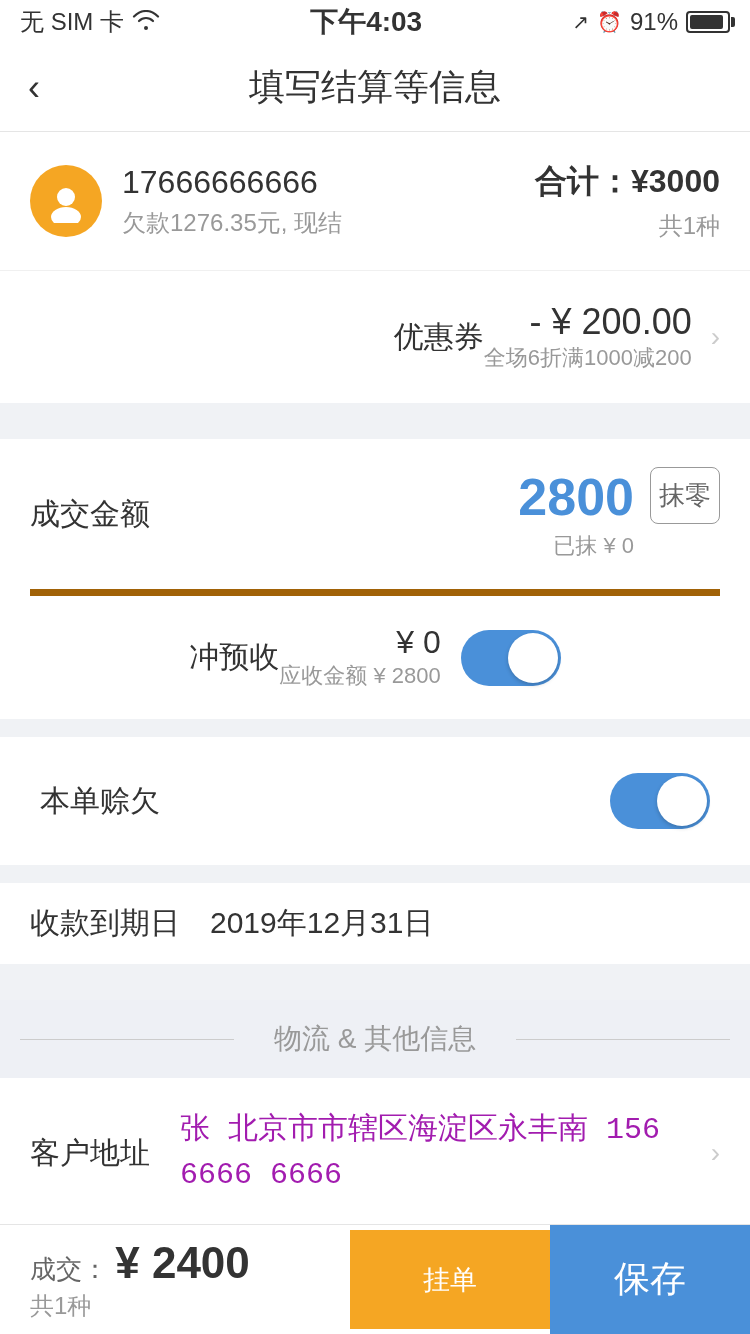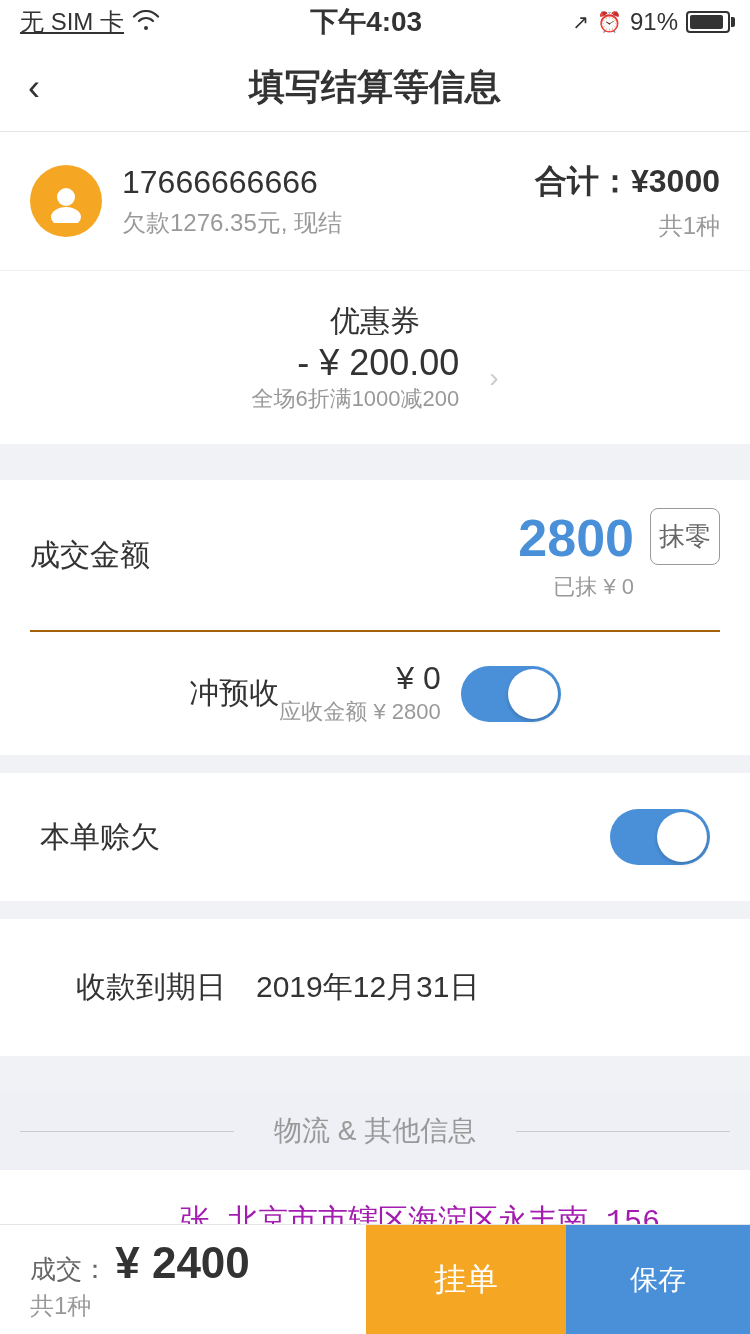--- a/index.html
+++ b/index.html
@@ -19,21 +19,21 @@
       width: 100%;
       height: 44px;
       background: #fff;
       display: flex;
       align-items: center;
       justify-content: space-between;
       padding: 0 20px;
       font-size: 24px;
       color: #333;
     }
-    .status-left { display: flex; align-items: center; gap: 8px; text-decoration: underline; }
+    .status-left { display: flex; align-items: center; gap: 8px; }
     .status-center { font-weight: 600; font-size: 28px; }
     .status-right { display: flex; align-items: center; gap: 8px; font-size: 24px; }
     .battery-icon {
       width: 44px; height: 22px;
       border: 2px solid #333;
       border-radius: 4px;
       position: relative;
       display: inline-flex;
       align-items: center;
       padding: 2px;
@@ -69,21 +69,21 @@
     }
     .nav-back {
       position: absolute;
       left: 28px;
       font-size: 36px;
       color: #333;
       cursor: pointer;
     }
     .nav-title {
       font-size: 36px;
-      font-weight: 700;
+      font-weight: 400;
       color: #333;
     }
 
     
     .content {
       width: 100%;
       padding-bottom: 120px;
     }
 
     
@@ -116,24 +116,23 @@
     .user-total { text-align: right; }
     .total-amount { font-size: 32px; font-weight: 600; color: #333; }
     .total-count { font-size: 24px; color: #999; margin-top: 6px; }
 
     
     .coupon-row {
       display: flex;
       align-items: center;
       justify-content: flex-end;
       padding: 30px 30px;
-      flex-direction: column;
     }
     .coupon-label { font-size: 30px; color: #333; }
-    .coupon-right { display: flex; align-items: center; gap: 22px; }
+    .coupon-right { display: flex; align-items: center; gap: 11px; }
     .coupon-amount { font-size: 36px; color: #333; font-weight: 500; }
     .coupon-sub { font-size: 22px; color: #999; text-align: right; }
     .coupon-right-col { text-align: right; }
     .chevron { font-size: 28px; color: #ccc; margin-left: 8px; }
 
     
     .gray-divider {
       height: 18px;
       background: #f0f2f5;
     }
@@ -141,21 +140,21 @@
     
     .amount-section {
       background: #fff;
       padding: 0 30px;
     }
     .amount-row {
       display: flex;
       align-items: center;
       justify-content: space-between;
       padding: 28px 0;
-      border-bottom: 2px solid #a16207;
+      border-bottom: 7px solid #a16207;
     }
     .amount-row:last-child { border-bottom: none; justify-content: center; }
     .row-label { font-size: 30px; color: #333; }
     .row-right { display: flex; align-items: flex-start; gap: 16px; }
     .amount-value { font-size: 52px; font-weight: 700; color: #4a90d9; }
     .amount-sub { font-size: 22px; color: #999; margin-top: 4px; }
     .amount-right-col { text-align: right; }
 
     
     .round-zero-btn {
@@ -198,25 +197,24 @@
       display: flex;
       align-items: center;
       justify-content: space-between;
       padding: 36px 40px;
     }
 
     
     .duedate-row {
       display: flex;
       align-items: center;
-      padding: 48px 30px;
+      padding: 20px 30px;
       font-size: 30px;
       color: #333;
       gap: 30px;
-      margin-left: 46px;
     }
     .duedate-label { flex-shrink: 0; }
     .duedate-value { color: #333; }
 
     
     .logistics-header {
       background: #eef0f5;
       display: flex;
       align-items: center;
       justify-content: center;
@@ -251,38 +249,38 @@
     }
     .bottom-summary {
       flex: 1;
       padding: 0 30px;
     }
     .bottom-total-label { font-size: 26px; color: #666; }
     .bottom-total-amount { font-size: 44px; font-weight: 700; color: #333; }
     .bottom-count { font-size: 24px; color: #999; margin-top: 2px; }
     .btn-hold {
       width: 200px;
-      height: 110px;
+      height: 99px;
       background: #f5a623;
       display: flex;
       align-items: center;
       justify-content: center;
-      font-size: 32px;
+      font-size: 27px;
       color: #fff;
       font-weight: 500;
       cursor: pointer;
     }
     .btn-save {
-      width: 184px;
+      width: 200px;
       height: 110px;
       background: #4a90d9;
       display: flex;
       align-items: center;
       justify-content: center;
-      font-size: 28px;
+      font-size: 36px;
       color: #fff;
       font-weight: 500;
       cursor: pointer;
     }
   </style>
 </head>
 <body>
 
 <div class="status-bar">
   <div class="status-left">

